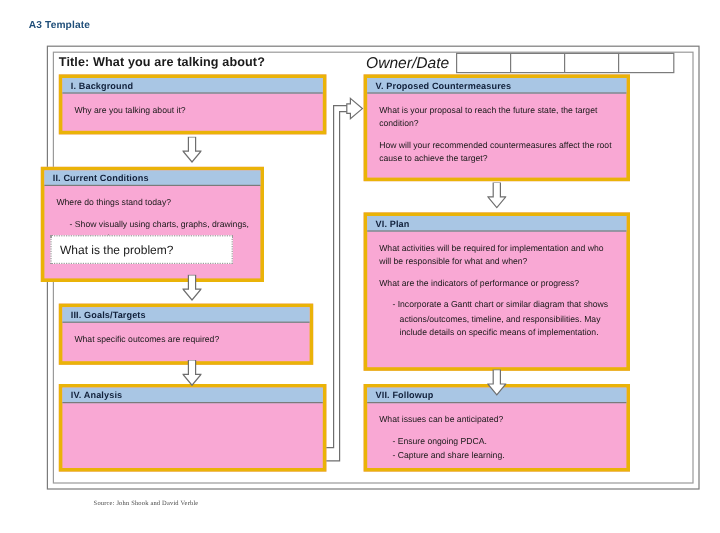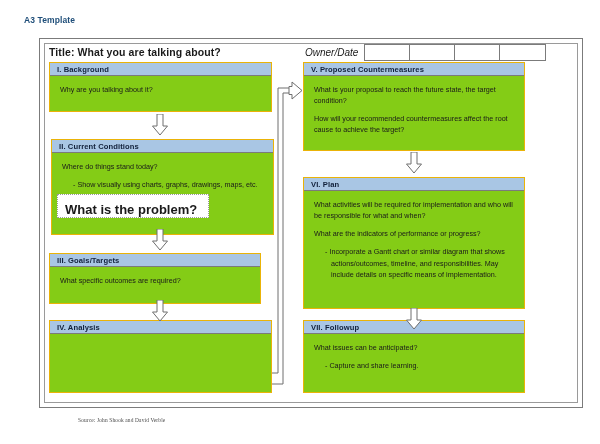--- a/index.html
+++ b/index.html
@@ -60,21 +60,21 @@
 
   
   #owner-date-wrap {
     position: absolute;
     left: 305px;
     top: 44px;
     display: flex;
     align-items: center;
   }
   #owner-date-label {
-    font-size: 10px;
+    font-size: 13px;
     color: #1a1a1a;
     font-style: italic;
     margin-right: 6px;
     white-space: nowrap;
   }
   #owner-date-table {
     display: flex;
     border: 1px solid #7b7b7b;
     height: 17px;
     box-sizing: border-box;
@@ -82,22 +82,22 @@
   .od-cell {
     width: 45px;
     border-right: 1px solid #7b7b7b;
     box-sizing: border-box;
   }
   .od-cell:last-child { border-right: none; }
 
   
   .section {
     position: absolute;
-    border: 1px solid #eab308;
-    background: #84cc16;
+    border: 3px solid #eab308;
+    background: #f9a8d4;
     box-sizing: border-box;
   }
   .sec-header {
     background: #a9c6e4;
     border-bottom: 1px solid #7b7b7b;
     font-size: 7.6px;
     font-weight: bold;
     color: #11203a;
     padding: 2.5px 0 2.5px 7px;
     box-sizing: border-box;
@@ -117,45 +117,44 @@
   .bullets { margin: 0 0 0 11px; }
   .bullets .bl {
     margin: 0 0 1px 0;
     text-indent: -6px;
     padding-left: 6px;
   }
   .plain-bullets .bl { font-style: normal; }
 
   
   #sec-background        { left: 49px;  top: 62px;  width: 223px; height: 50px; }
-  #sec-current           { left: 51px;  top: 139px; width: 223px; height: 96px; }
+  #sec-current           { left: 34px;  top: 139px; width: 186px; height: 96px; }
   #sec-goals             { left: 49px;  top: 253px; width: 212px; height: 51px; }
   #sec-analysis          { left: 49px;  top: 320px; width: 223px; height: 73px; }
 
   
   #sec-countermeasures   { left: 303px; top: 62px;  width: 222px; height: 89px; }
   #sec-plan              { left: 303px; top: 177px; width: 222px; height: 132px; }
   #sec-followup          { left: 303px; top: 320px; width: 222px; height: 73px; }
 
   
   #problem-box {
     position: absolute;
     left: 5px;
     top: 54px;
     width: 152px;
     height: 24px;
     border: 1px dotted #9a9a9a;
     box-sizing: border-box;
     background: #ffffff;
   }
   #problem-box .ptext {
-    font-size: 13px;
+    font-size: 10px;
     color: #1a1a1a;
     padding: 7px 0 0 7px;
-    font-weight: bold;
   }
 
   
   .blockarrow {
     position: absolute;
     width: 16px;
     height: 22px;
   }
   .blockarrow svg { display: block; }
 
@@ -253,20 +252,21 @@
       <div class="bl">- Incorporate a Gantt chart or similar diagram that shows actions/outcomes, timeline, and responsibilities. May include details on specific means of implementation.</div>
     </div>
   </div>
 </div>
 
 <div class="section" id="sec-followup">
   <div class="sec-header">VII. Followup</div>
   <div class="sec-body">
     <p>What issues can be anticipated?</p>
     <div class="bullets plain-bullets">
+      <div class="bl">- Ensure ongoing PDCA.</div>
       <div class="bl">- Capture and share learning.</div>
     </div>
   </div>
 </div>
 
 <div class="blockarrow" id="arrow-1">
   <svg width="16" height="22" viewBox="0 0 16 22">
     <polygon points="5,0 11,0 11,12 15.5,12 8,21 0.5,12 5,12" fill="#ffffff" stroke="#6e6e6e" stroke-width="1"></polygon>
   </svg>
 </div>

